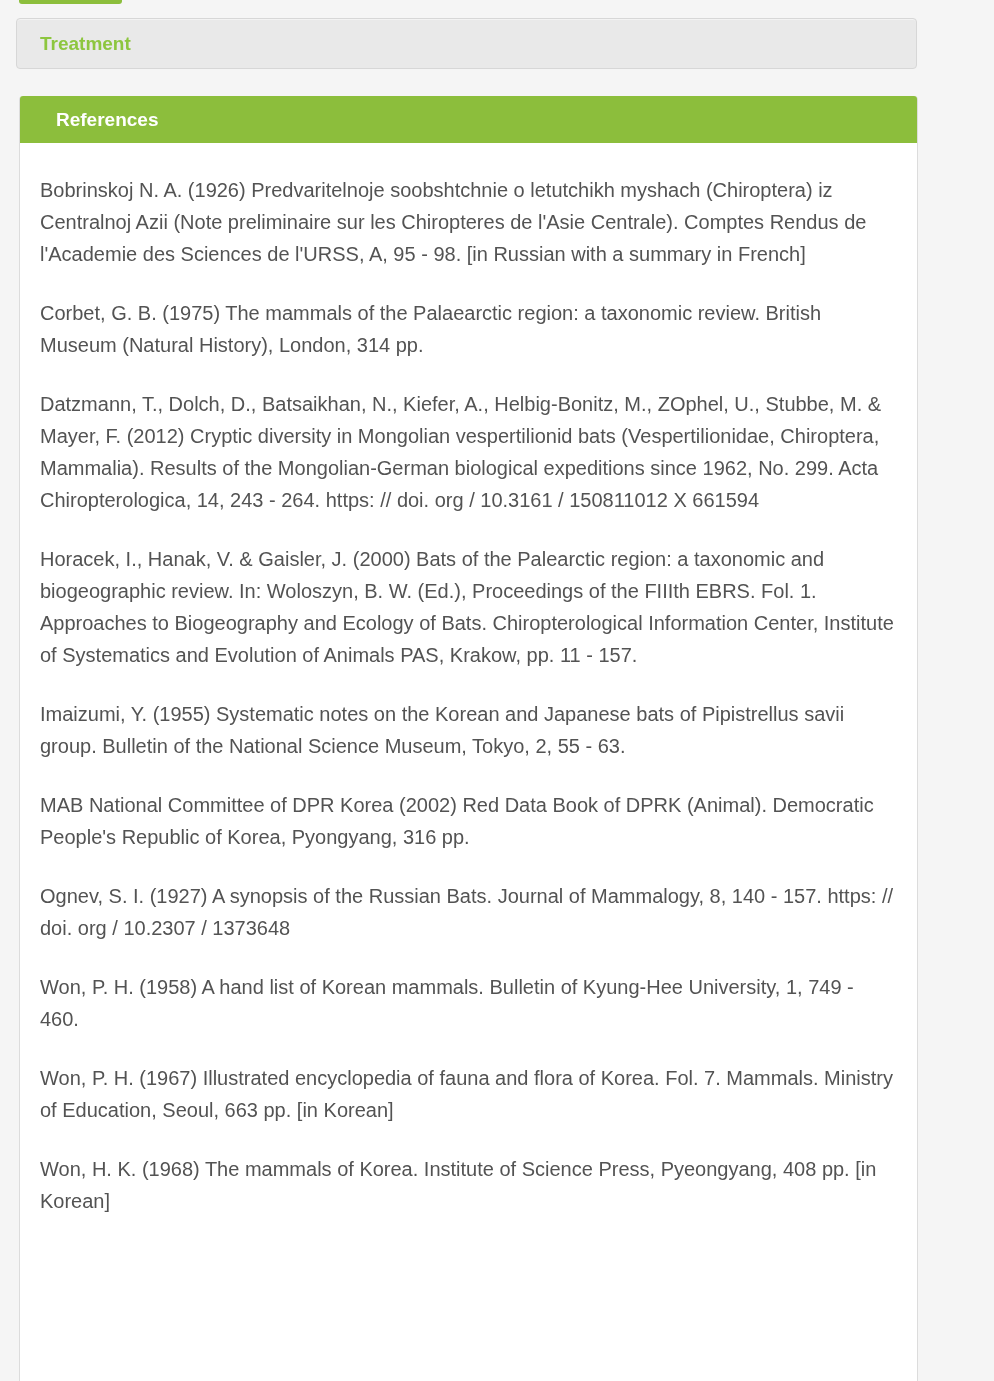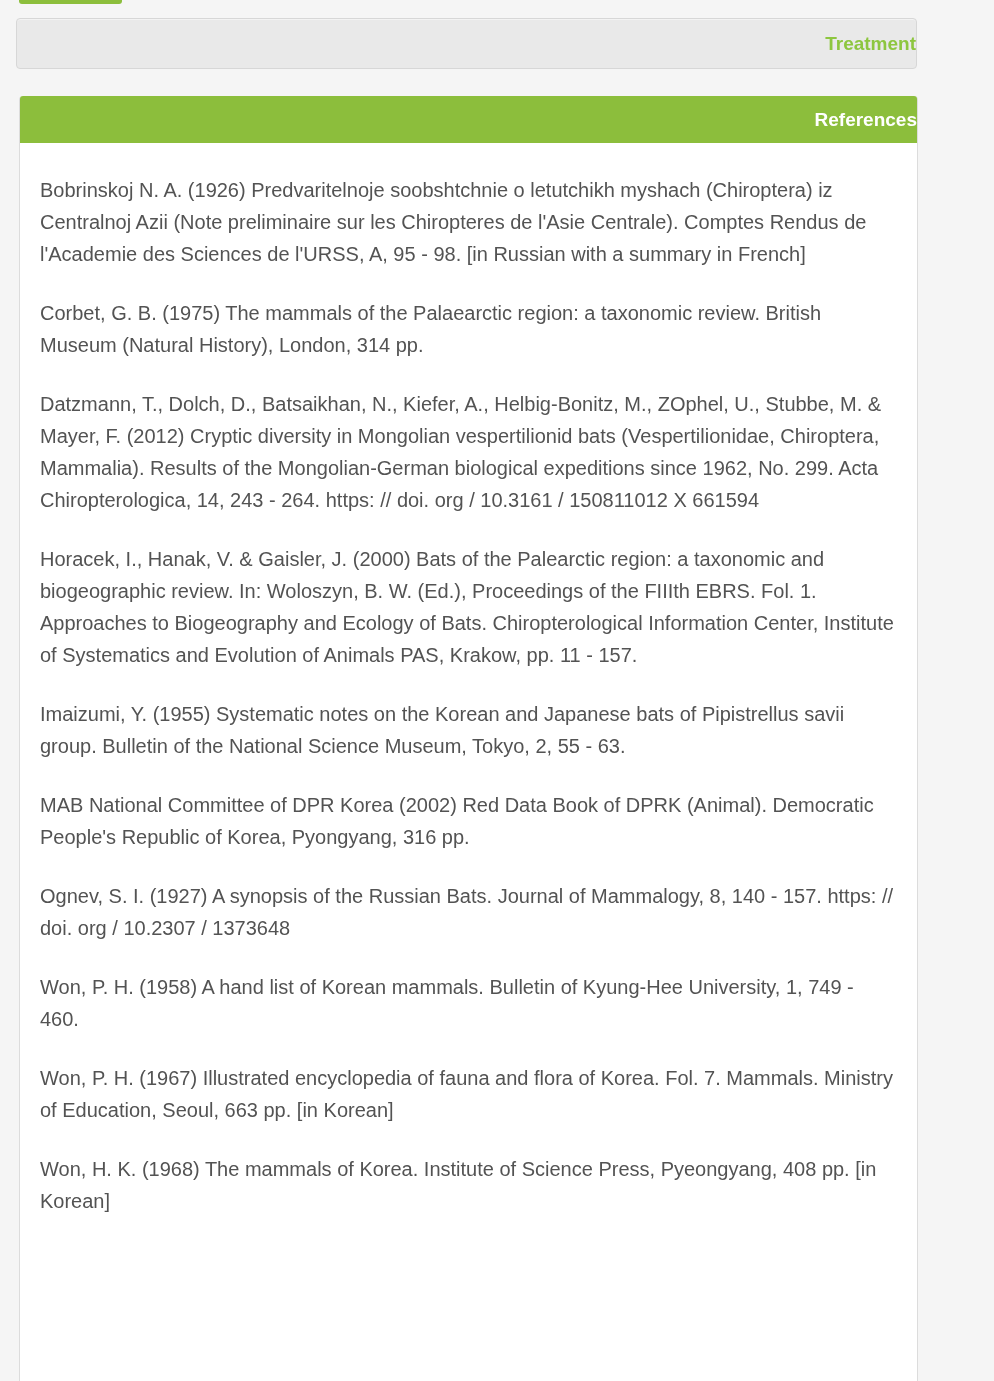--- a/index.html
+++ b/index.html
@@ -3,21 +3,21 @@
 <meta charset="utf-8">
 <style>
   :root {
     --accent-green: #8cbe3c;
     --treatment-title-green: #8dc63f;
     --header-bar-bg: #e9e9e9;
     --body-text: #535353;
     --panel-bg: #ffffff;
     --page-bg: #f5f5f5;
   }
-  * { margin: 0; padding: 0; box-sizing: border-box; justify-content: flex-end; }
+  * { margin: 0; padding: 0; box-sizing: border-box; }
   html, body {
     width: 994px;
     height: 1381px;
     overflow: hidden;
     background: var(--page-bg);
     font-family: "Liberation Sans", "DejaVu Sans", sans-serif;
   }
   .top-button-remnant {
     margin-left: 19px;
     width: 103px;
@@ -49,21 +49,21 @@
     border: 1px solid #dcdcdc;
     border-top: none;
     border-radius: 4px 4px 0 0;
   }
   .references-header {
     height: 47px;
     background: var(--accent-green);
     border-radius: 3px 3px 0 0;
     display: flex;
     align-items: center;
-    padding-left: 28px;
+    padding-left: 36px;
     cursor: pointer;
   }
   .references-title {
     color: #ffffff;
     font-size: 19px;
     font-weight: bold;
   }
   .references-body {
     padding: 31px 20px 40px 20px;
   }

